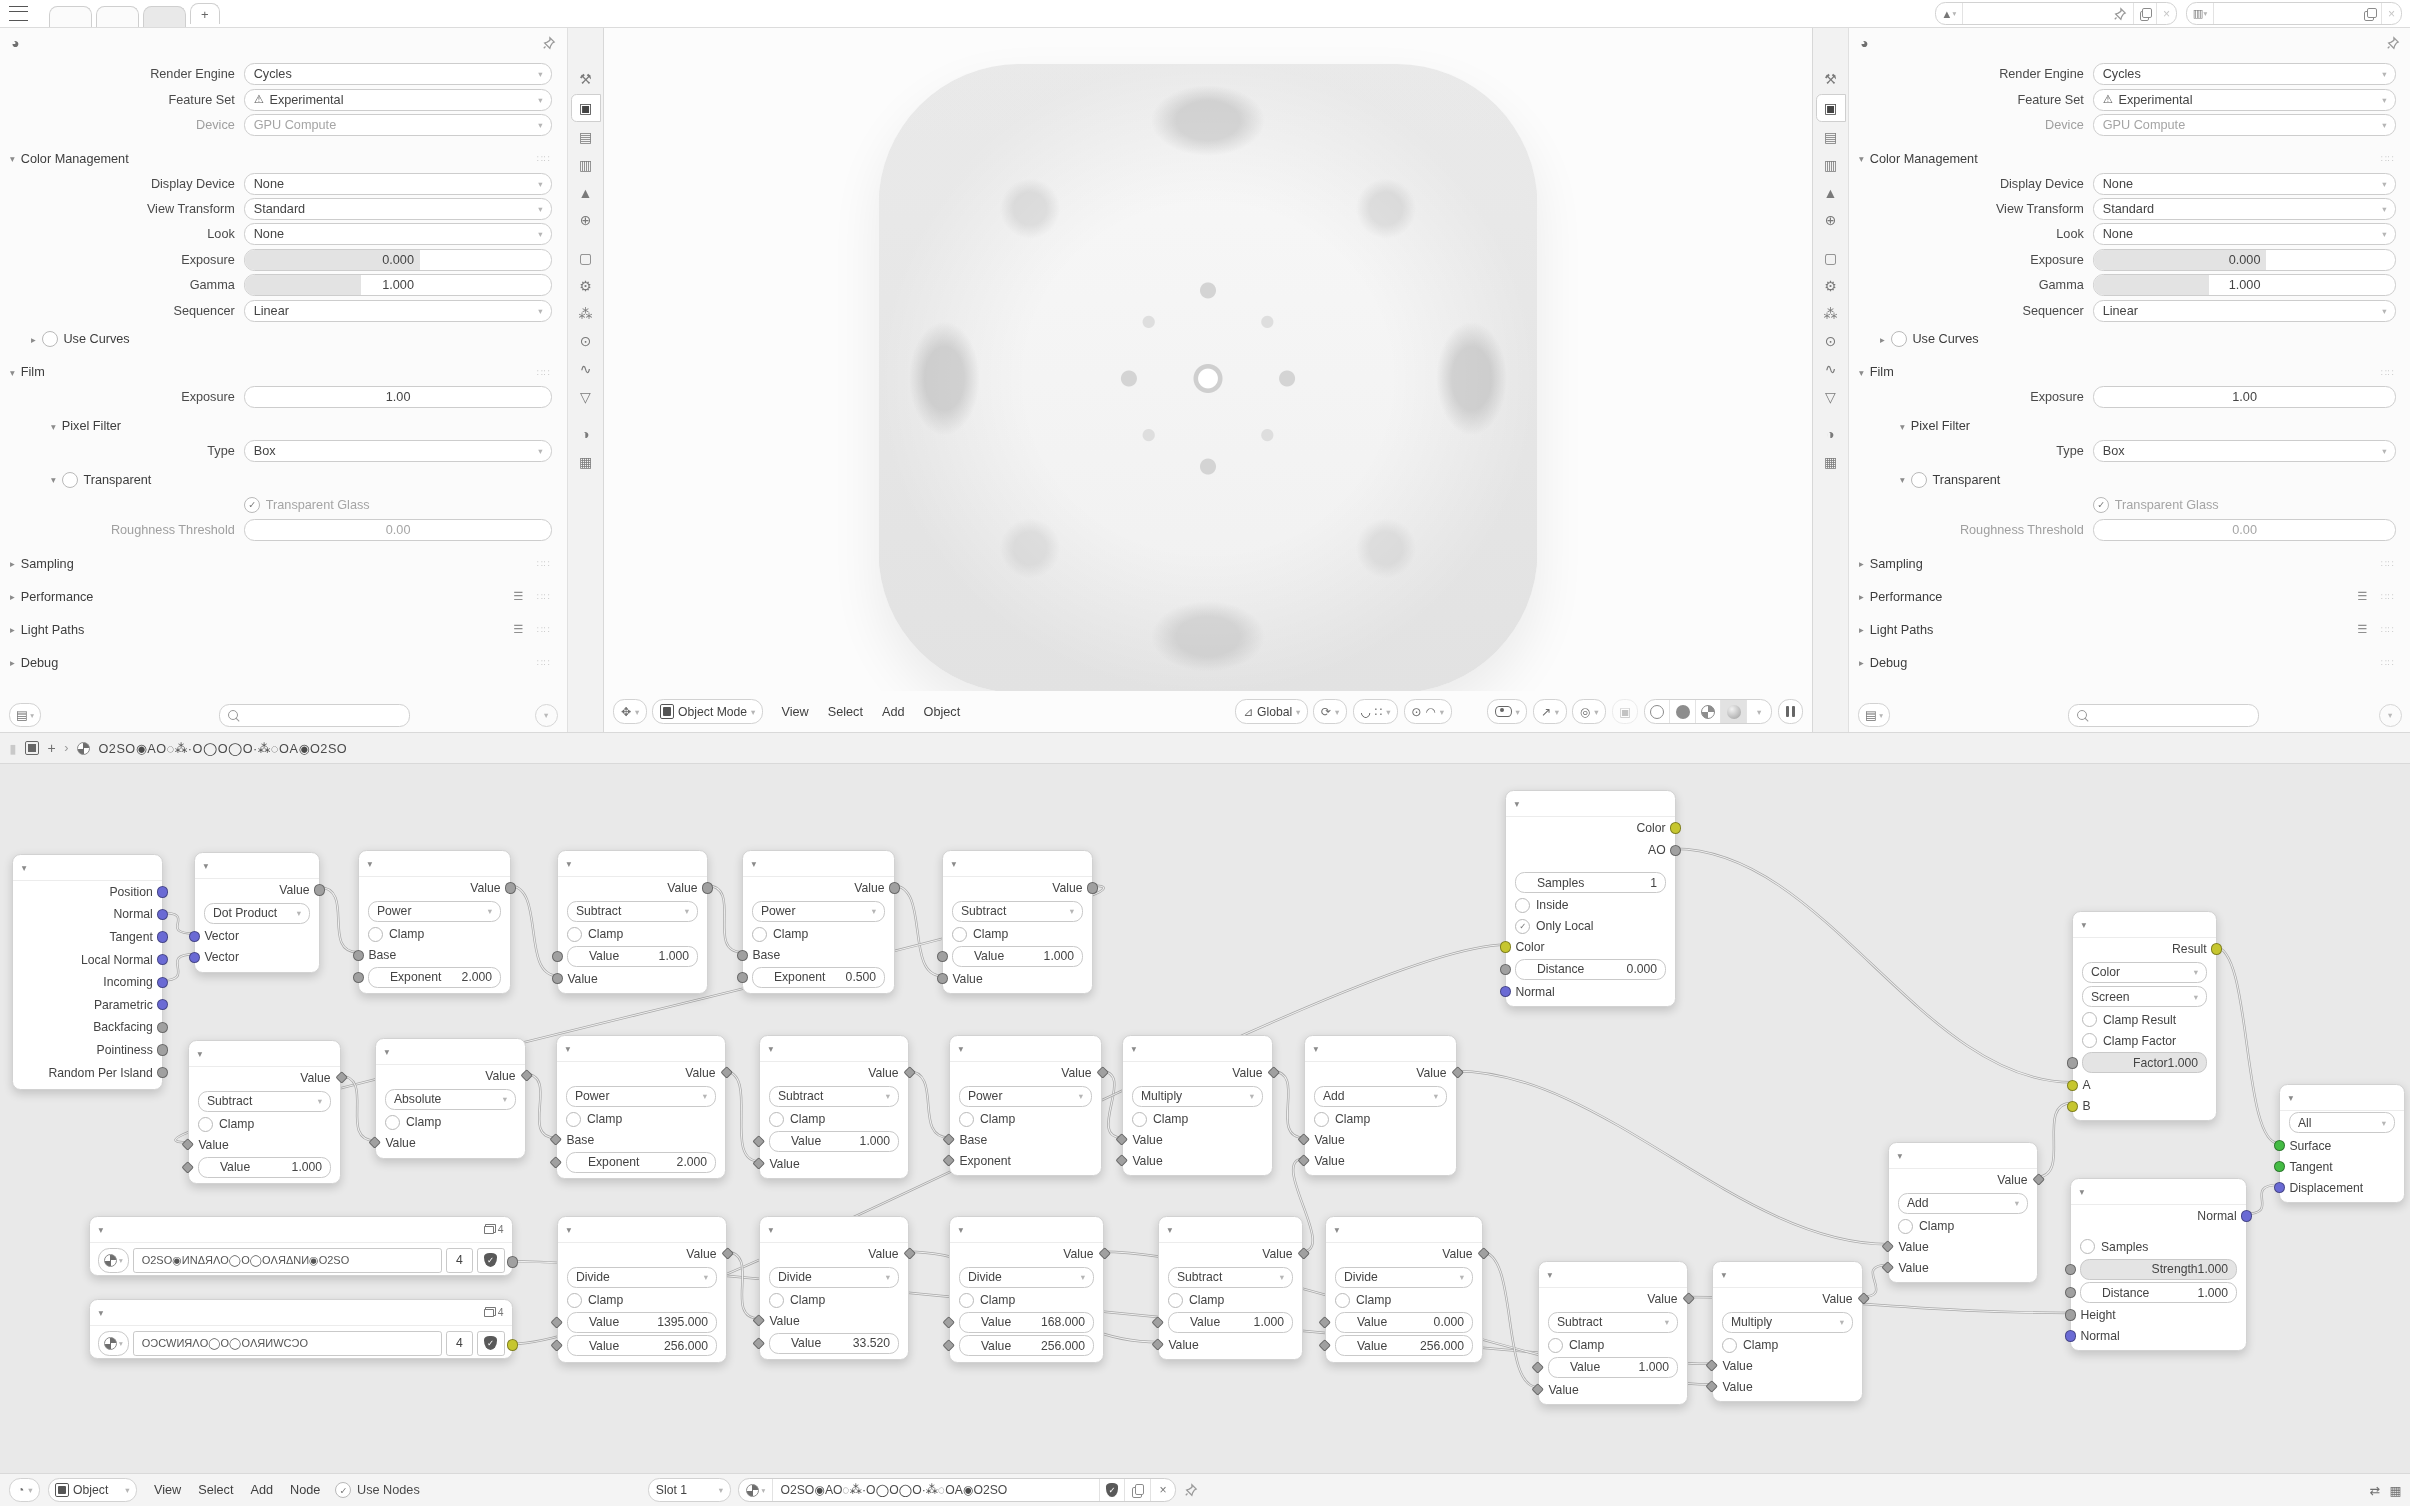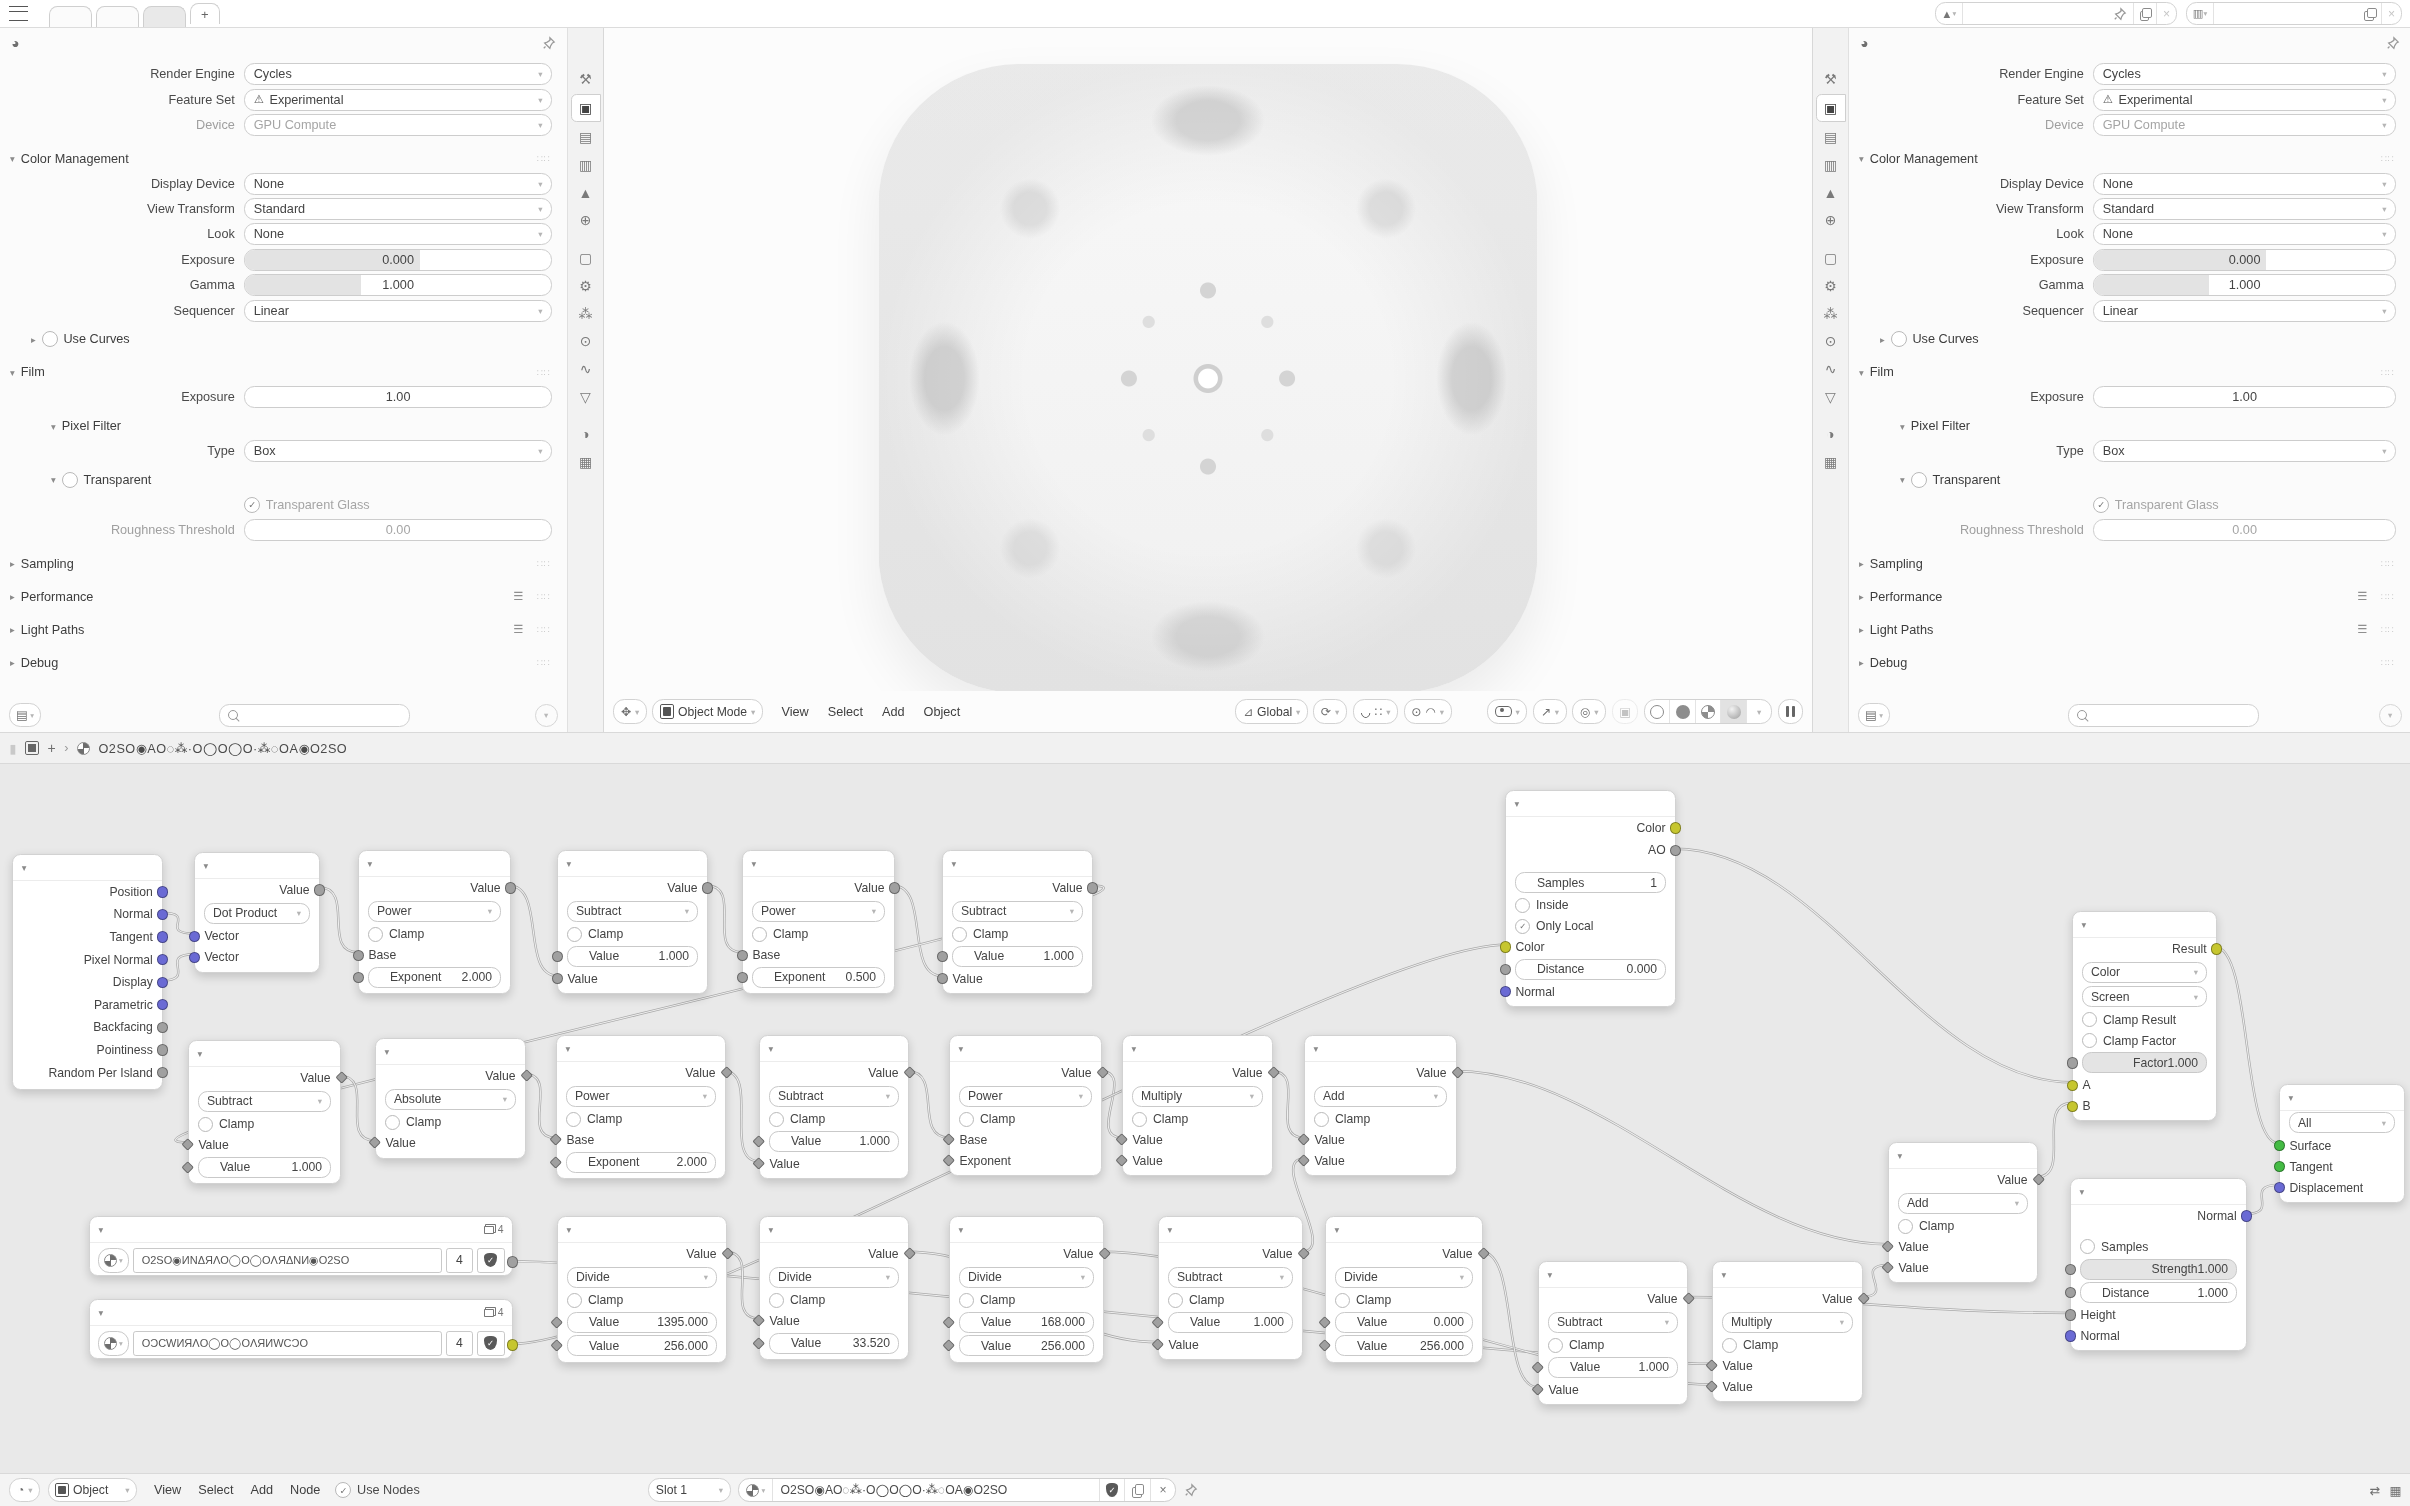--- a/index.html
+++ b/index.html
@@ -762,25 +762,25 @@
         </div>
         <div class="nrow out" style="height: 22.6px;">
           <span>Normal</span>
           <span class="sock right" style="background: rgb(106, 106, 212);"></span>
         </div>
         <div class="nrow out" style="height: 22.6px;">
           <span>Tangent</span>
           <span class="sock right" style="background: rgb(106, 106, 212);"></span>
         </div>
         <div class="nrow out" style="height: 22.6px;">
-          <span>Pixel Normal</span>
+          <span>Local Normal</span>
           <span class="sock right" style="background: rgb(106, 106, 212);"></span>
         </div>
         <div class="nrow out" style="height: 22.6px;">
-          <span>Display</span>
+          <span>Incoming</span>
           <span class="sock right" style="background: rgb(106, 106, 212);"></span>
         </div>
         <div class="nrow out" style="height: 22.6px;">
           <span>Parametric</span>
           <span class="sock right" style="background: rgb(106, 106, 212);"></span>
         </div>
         <div class="nrow out" style="height: 22.6px;">
           <span>Backfacing</span>
           <span class="sock right" style="background: rgb(160, 160, 160);"></span>
         </div>

